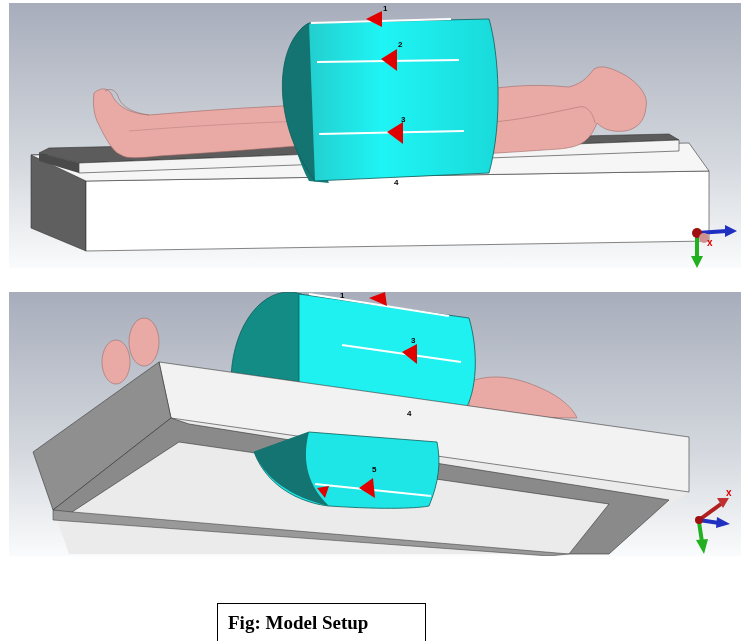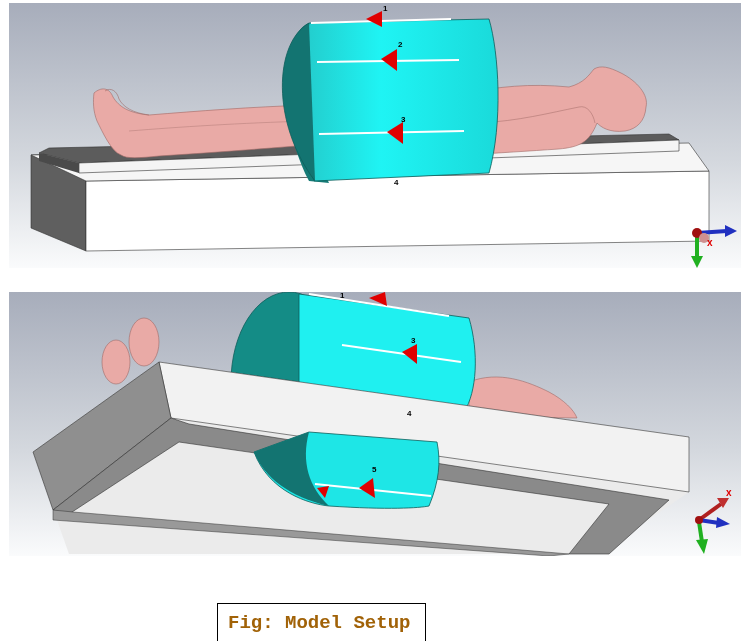--- a/index.html
+++ b/index.html
@@ -2,21 +2,21 @@
 <html><head>
 <meta charset="utf-8">
 <style>
   html,body{margin:0;padding:0;background:#fff;}
   body{width:741px;height:643px;position:relative;overflow:hidden;font-family:"Liberation Sans",sans-serif;}
   .panel{position:absolute;left:9px;width:732px;overflow:hidden;}
   #top-panel{top:3px;height:265px;}
   #bottom-panel{top:292px;height:264px;}
   .panel svg{position:absolute;left:0;top:0;}
   .caption{position:absolute;left:217px;top:603px;width:209px;height:38px;border:1px solid #000;border-bottom:none;box-sizing:border-box;background:#fff;}
-  .caption span{position:absolute;left:10px;top:8px;font-family:Liberation Mono, monospace;font-weight:bold;font-size:19px;color:#a16207;text-align:right;}
+  .caption span{position:absolute;left:10px;top:8px;font-family:Liberation Serif, serif;font-weight:bold;font-size:19px;color:#000000;text-align:right;}
   .lbl{font-family:"Liberation Sans",sans-serif;font-size:8px;font-weight:bold;fill:#000;}
 </style>
 </head>
 <body>
 
 <div id="top-panel" class="panel">
   <svg width="732" height="265" viewBox="0 0 732 265">
     <defs>
       <linearGradient id="bg1" x1="0" y1="0" x2="0" y2="1">
         <stop offset="0" stop-color="#a7adbb"></stop>

